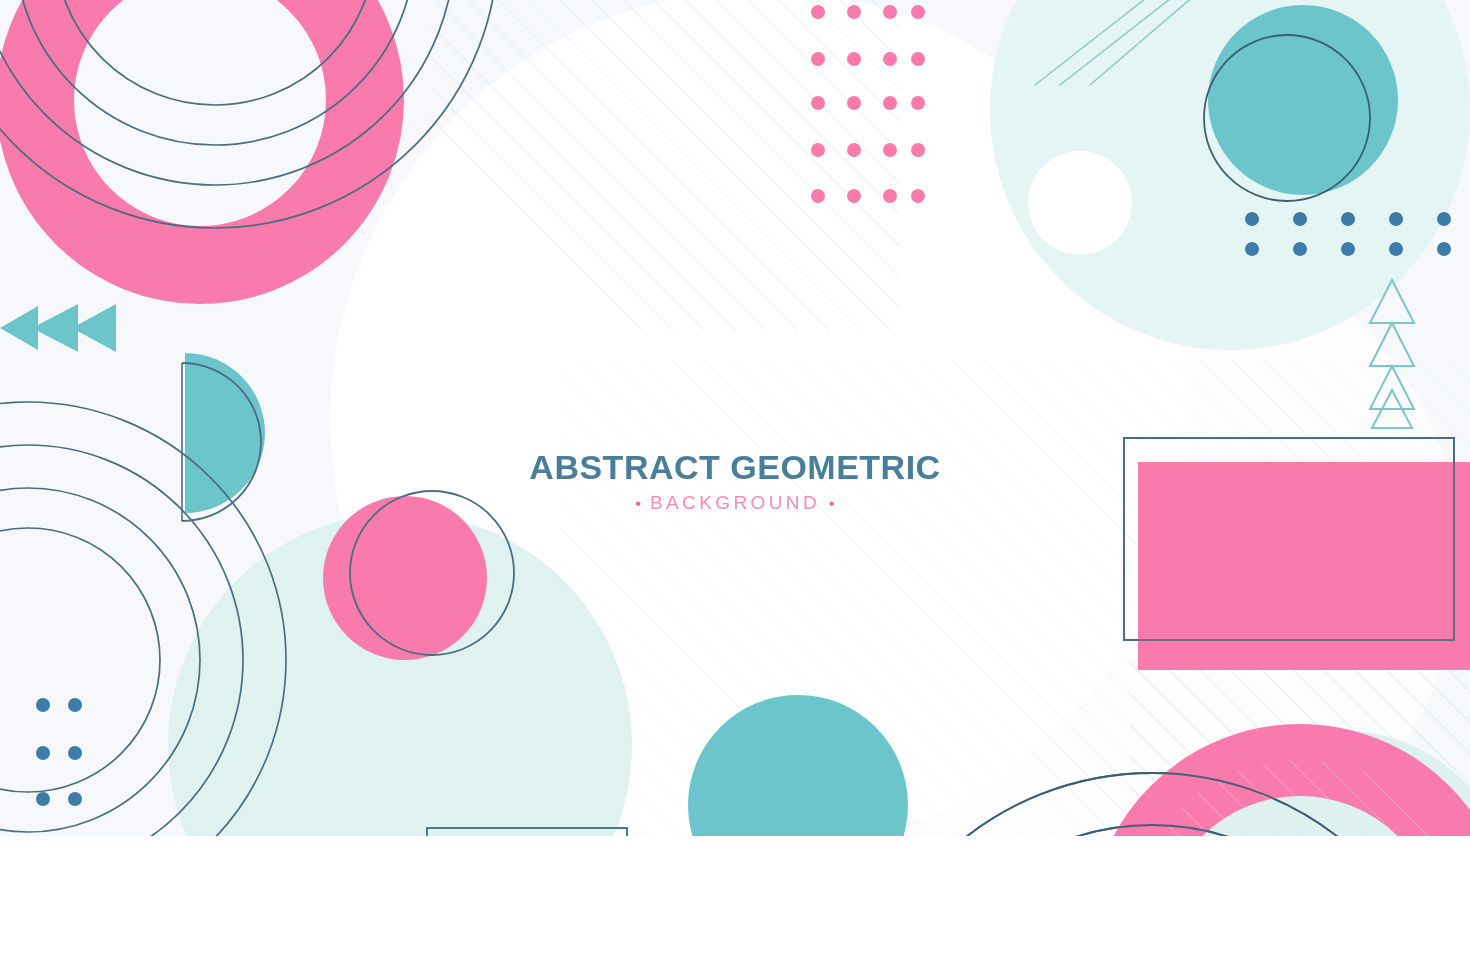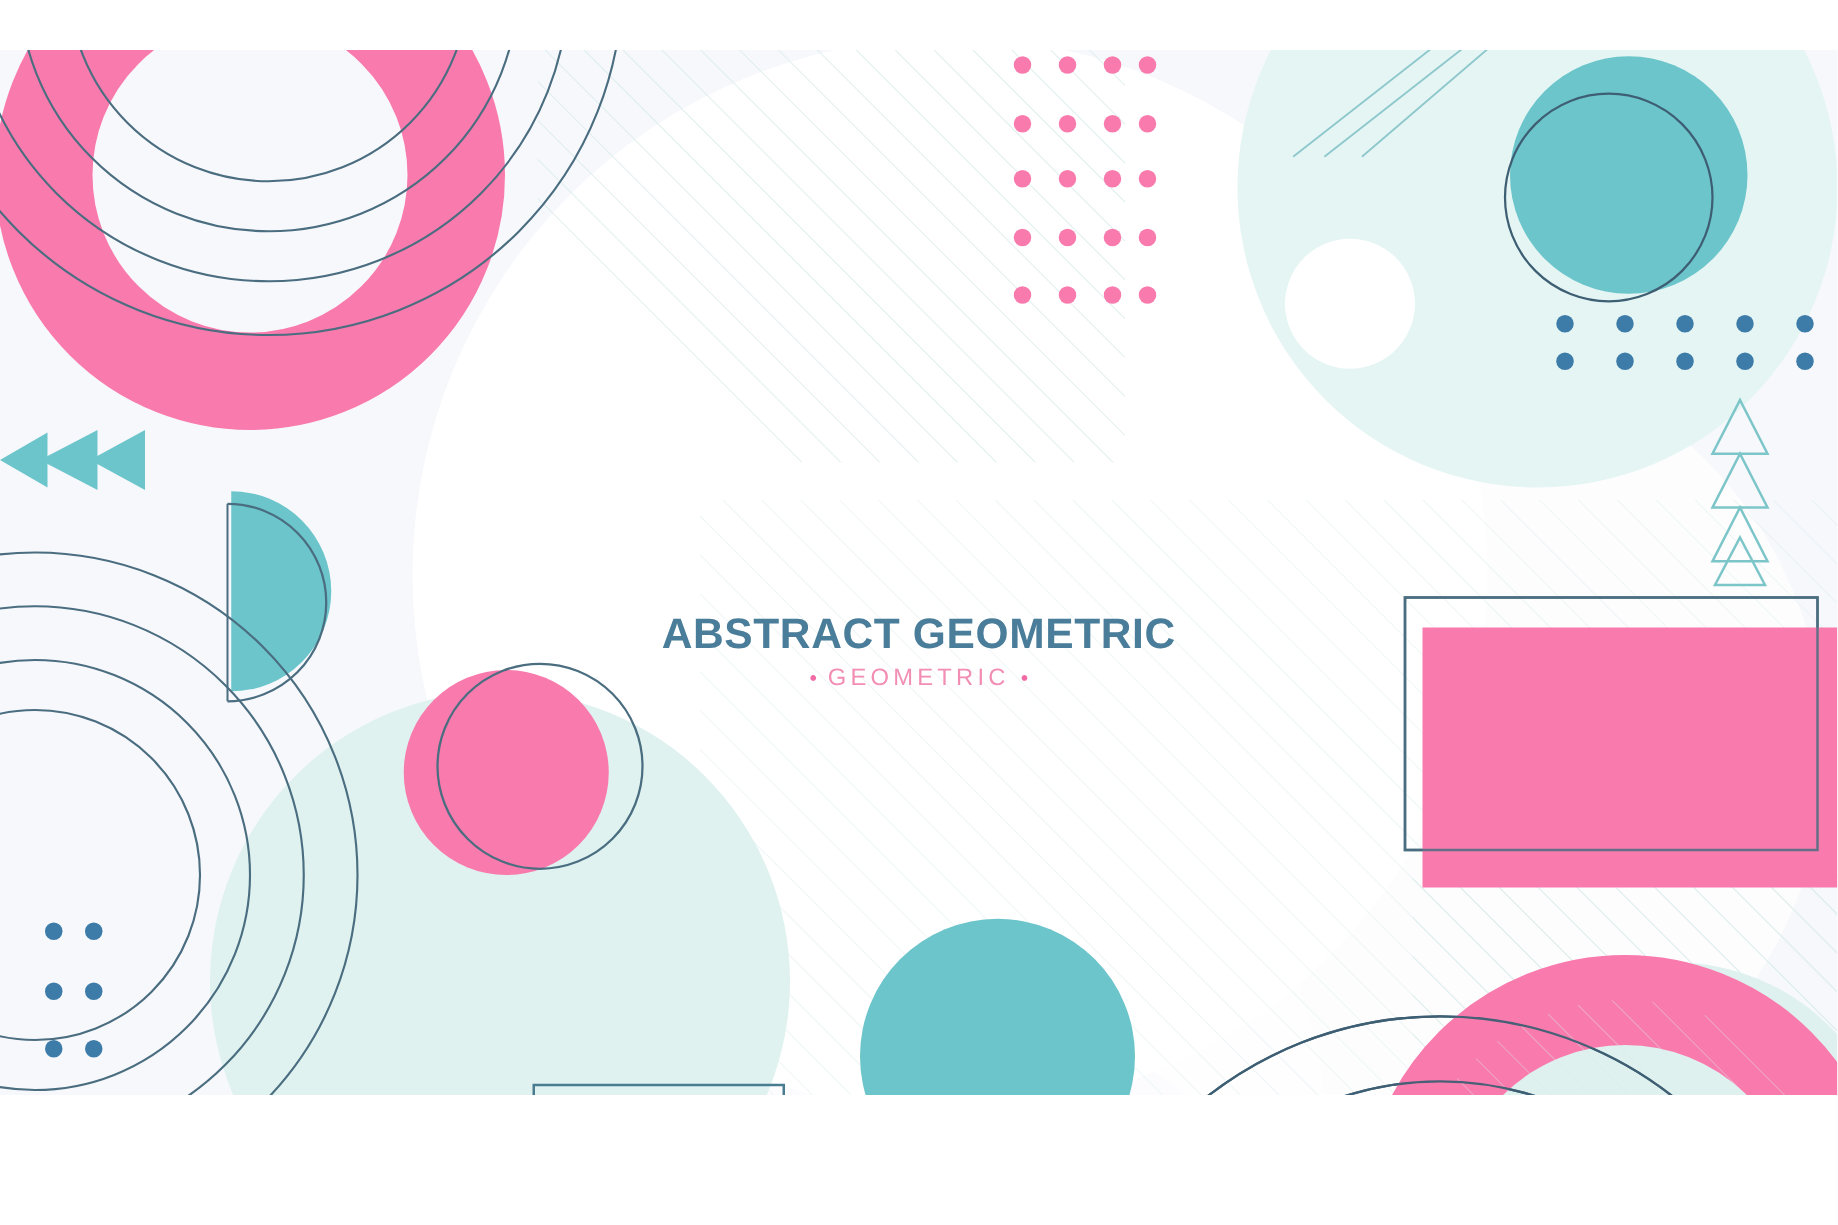--- a/index.html
+++ b/index.html
@@ -7,21 +7,20 @@
     padding: 0;
     background: #ffffff;
   }
   #canvas {
     position: relative;
     width: 1470px;
     height: 836px;
     overflow: hidden;
     background: #f7f8fc;
     font-family: "Liberation Sans", sans-serif;
-    margin-top: 40px;
   }
   #art {
     position: absolute;
     inset: 0;
     width: 1470px;
     height: 980px;
     display: block;
   }
   .center-text {
     position: absolute;
@@ -229,18 +228,18 @@
       <circle cx="43" cy="938" r="7"></circle>
         <circle cx="75" cy="938" r="7"></circle>
     </g>
 
   </svg>
 
   <div class="center-text">
     <div class="title">ABSTRACT GEOMETRIC</div>
     <div class="subtitle">
       <span class="sub-dot">•</span>
-      <span>GEOMETRIC</span>
+      <span>BACKGROUND</span>
       <span class="sub-dot">•</span>
     </div>
   </div>
 
 </div>
 
 </body></html>

